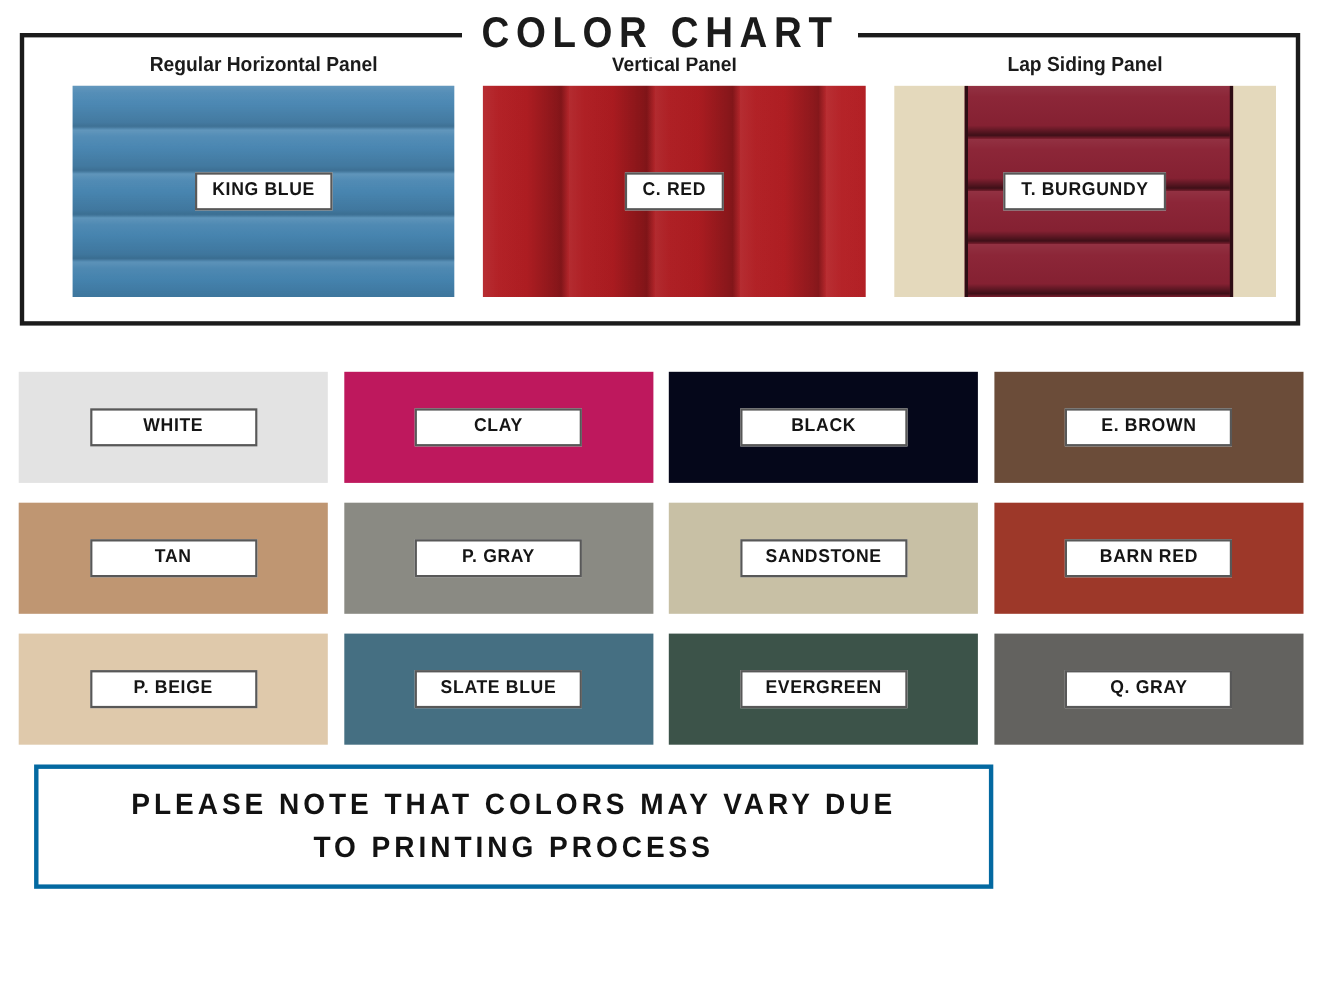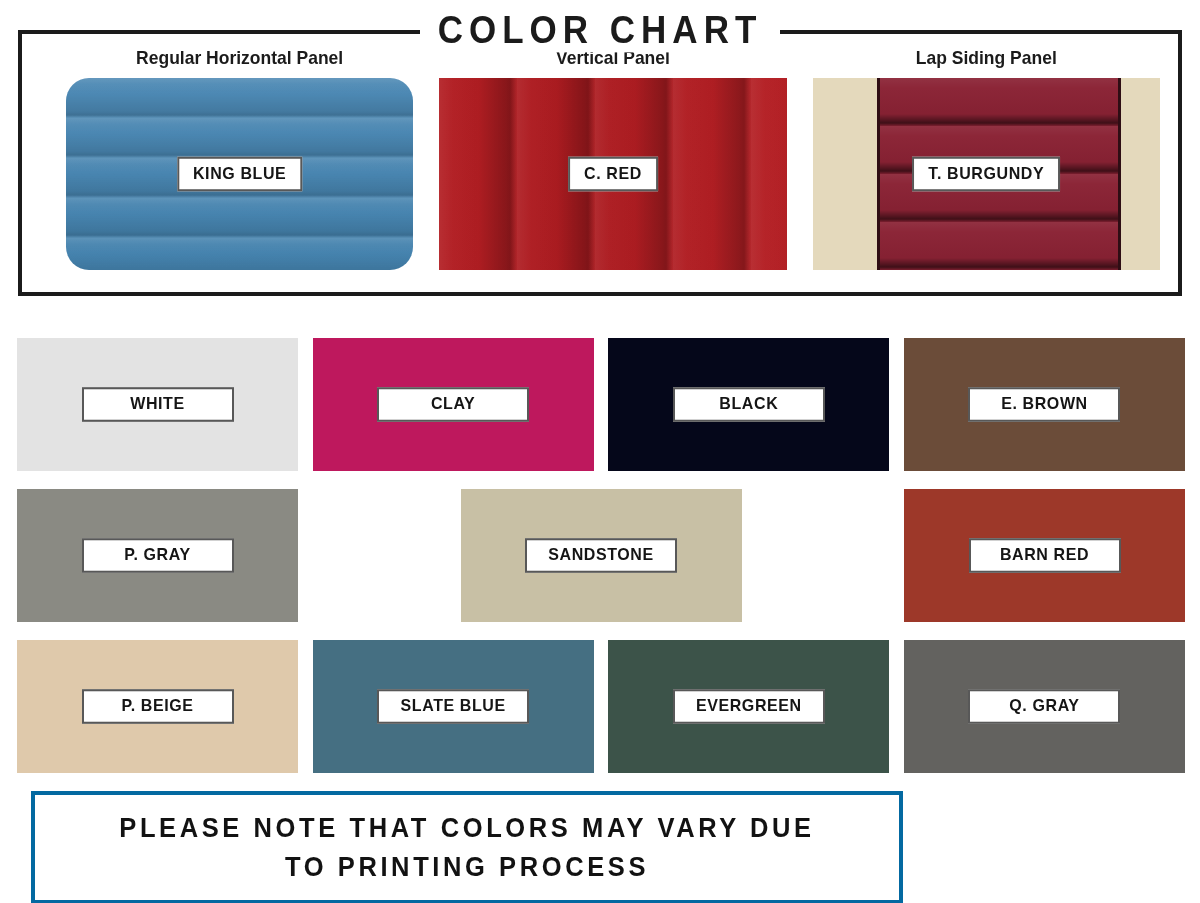--- a/index.html
+++ b/index.html
@@ -93,21 +93,20 @@
       repeating-linear-gradient(
         to bottom,
         rgba(255,255,255,0.13) 0px,
         rgba(255,255,255,0.05) 6px,
         rgba(0,0,0,0.00) 16px,
         rgba(0,0,0,0.10) 33px,
         rgba(0,0,0,0.17) 37px,
         rgba(255,255,255,0.10) 40px
       ),
       linear-gradient(to bottom, #4d89b4 0%, #4885b0 50%, #4482ad 100%);
-    border-radius: 23px;
   }
 
   
   .art-vertical {
     background:
       repeating-linear-gradient(
         to right,
         rgba(255,255,255,0.07) 0px,
         rgba(255,255,255,0.02) 14px,
         rgba(0,0,0,0.02) 40px,
@@ -175,21 +174,21 @@
     width: 1168px;
   }
   .swatch-row {
     display: flex;
     justify-content: space-between;
     margin-bottom: 18px;
   }
   .swatch {
     position: relative;
     width: 281px;
-    height: 133px;
+    height: 101px;
     display: flex;
     align-items: center;
     justify-content: center;
   }
   .swatch .plate {
     min-width: 152px;
   }
 
   
   #note-box {
@@ -273,20 +272,23 @@
     </div>
     <div class="swatch" style="background:#05071a">
       <div class="plate">BLACK</div>
     </div>
     <div class="swatch" style="background:#6b4c39">
       <div class="plate">E. BROWN</div>
     </div>
   </div>
 
   <div class="swatch-row">
+    <div class="swatch" style="background:#bf9672">
+      <div class="plate">TAN</div>
+    </div>
     <div class="swatch" style="background:#8a8a83">
       <div class="plate">P. GRAY</div>
     </div>
     <div class="swatch" style="background:#c8c0a5">
       <div class="plate">SANDSTONE</div>
     </div>
     <div class="swatch" style="background:#9d3829">
       <div class="plate">BARN RED</div>
     </div>
   </div>

